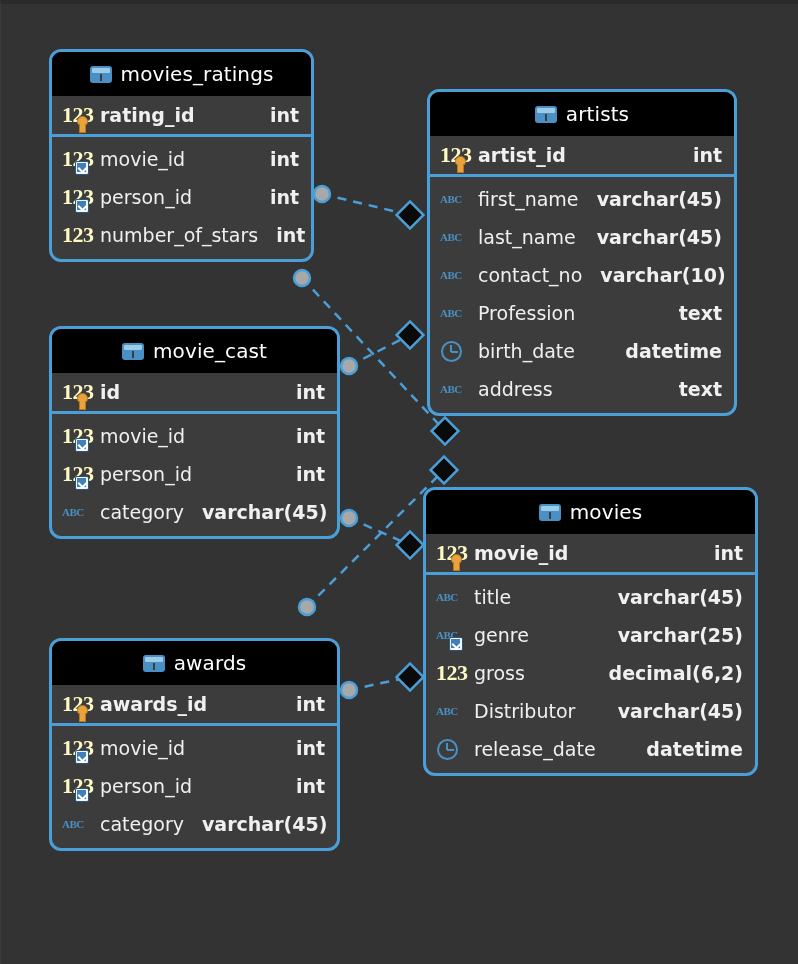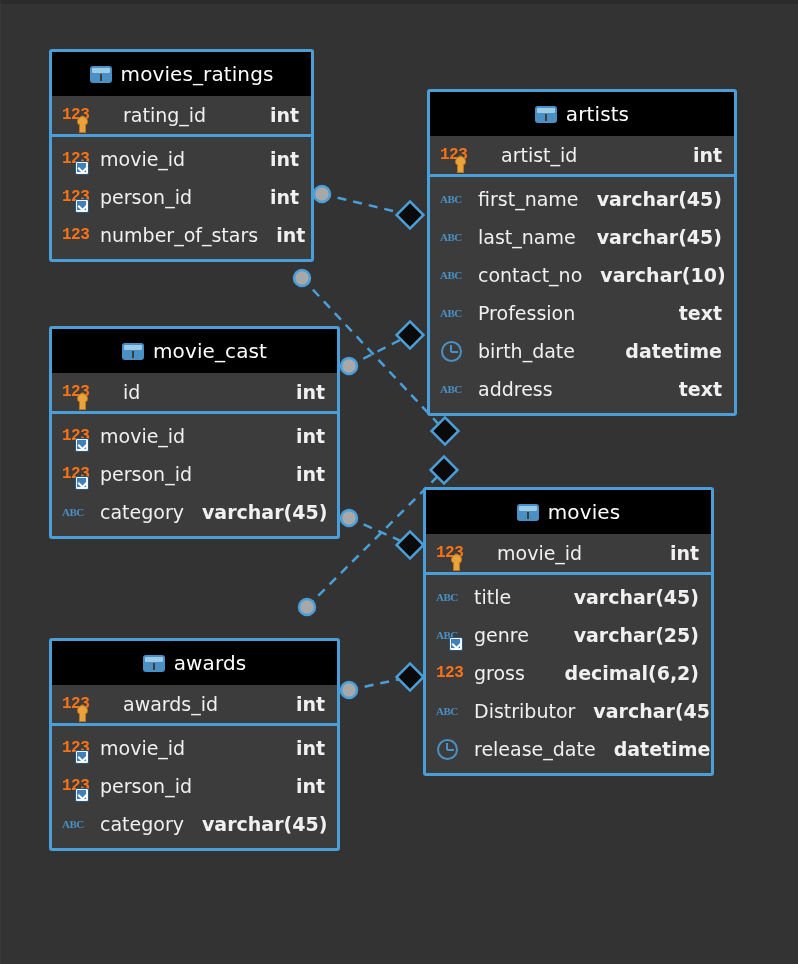--- a/index.html
+++ b/index.html
@@ -29,21 +29,21 @@
     left: 0; top: 0;
     width: 798px; height: 964px;
     pointer-events: none;
     z-index: 1;
   }
 
   
   .table-card {
     position: absolute;
     border: 3px solid #4a9fd8;
-    border-radius: 3px;
+    border-radius: 12px;
     background: #3c3c3c;
     z-index: 3;
     overflow: hidden;
   }
 
   .table-header {
     background: #000000;
     color: #ffffff;
     height: 44px;
     display: flex;
@@ -84,21 +84,21 @@
 
   .col-row {
     display: flex;
     align-items: center;
     height: 38px;
     padding: 0 12px 0 10px;
     color: #f0f0f0;
     font-size: 19px;
     gap: 8px;
   }
-  .col-row.pk .col-name { font-weight: normal; margin-left: 23px; }
+  .col-row.pk .col-name { font-weight: bold; }
 
   .col-name {
     white-space: nowrap;
   }
 
   .col-type {
     margin-left: auto;
     white-space: nowrap;
     padding-left: 10px;
     font-weight: bold;
@@ -110,24 +110,24 @@
   .dt {
     position: relative;
     flex: none;
     width: 30px;
     height: 26px;
     display: flex;
     align-items: center;
   }
 
   .dt-123 {
-    font-family: Liberation Mono, monospace;
-    font-size: 16px;
+    font-family: Liberation Serif, serif;
+    font-size: 22px;
     font-weight: bold;
-    color: #f97316;
+    color: #fef9c3;
     letter-spacing: -0.5px;
     line-height: 1;
   }
 
   .dt-abc {
     font-family: Liberation Serif, serif;
     font-size: 11px;
     font-weight: bold;
     color: #4a90c4;
     letter-spacing: -0.5px;
@@ -383,21 +383,21 @@
           </div>
           <div class="col-row">
             <span class="dt">
               <span class="dt-abc">ABC</span>
             </span>
             <span class="col-name">category</span>
             <span class="col-type">varchar(45)</span>
           </div>
         </div>
       </div>
-      <div class="table-card" style="left: 422px; top: 483px; width: 291px;">
+      <div class="table-card" style="left: 422px; top: 483px; width: 335px;">
         <div class="table-header">
           <span class="table-icon"></span>
           <span>movies</span>
         </div>
         <div class="pk-section">
           <div class="col-row pk">
             <span class="dt">
               <span class="dt-123">123</span>
               <span class="badge-key"></span>
             </span>

